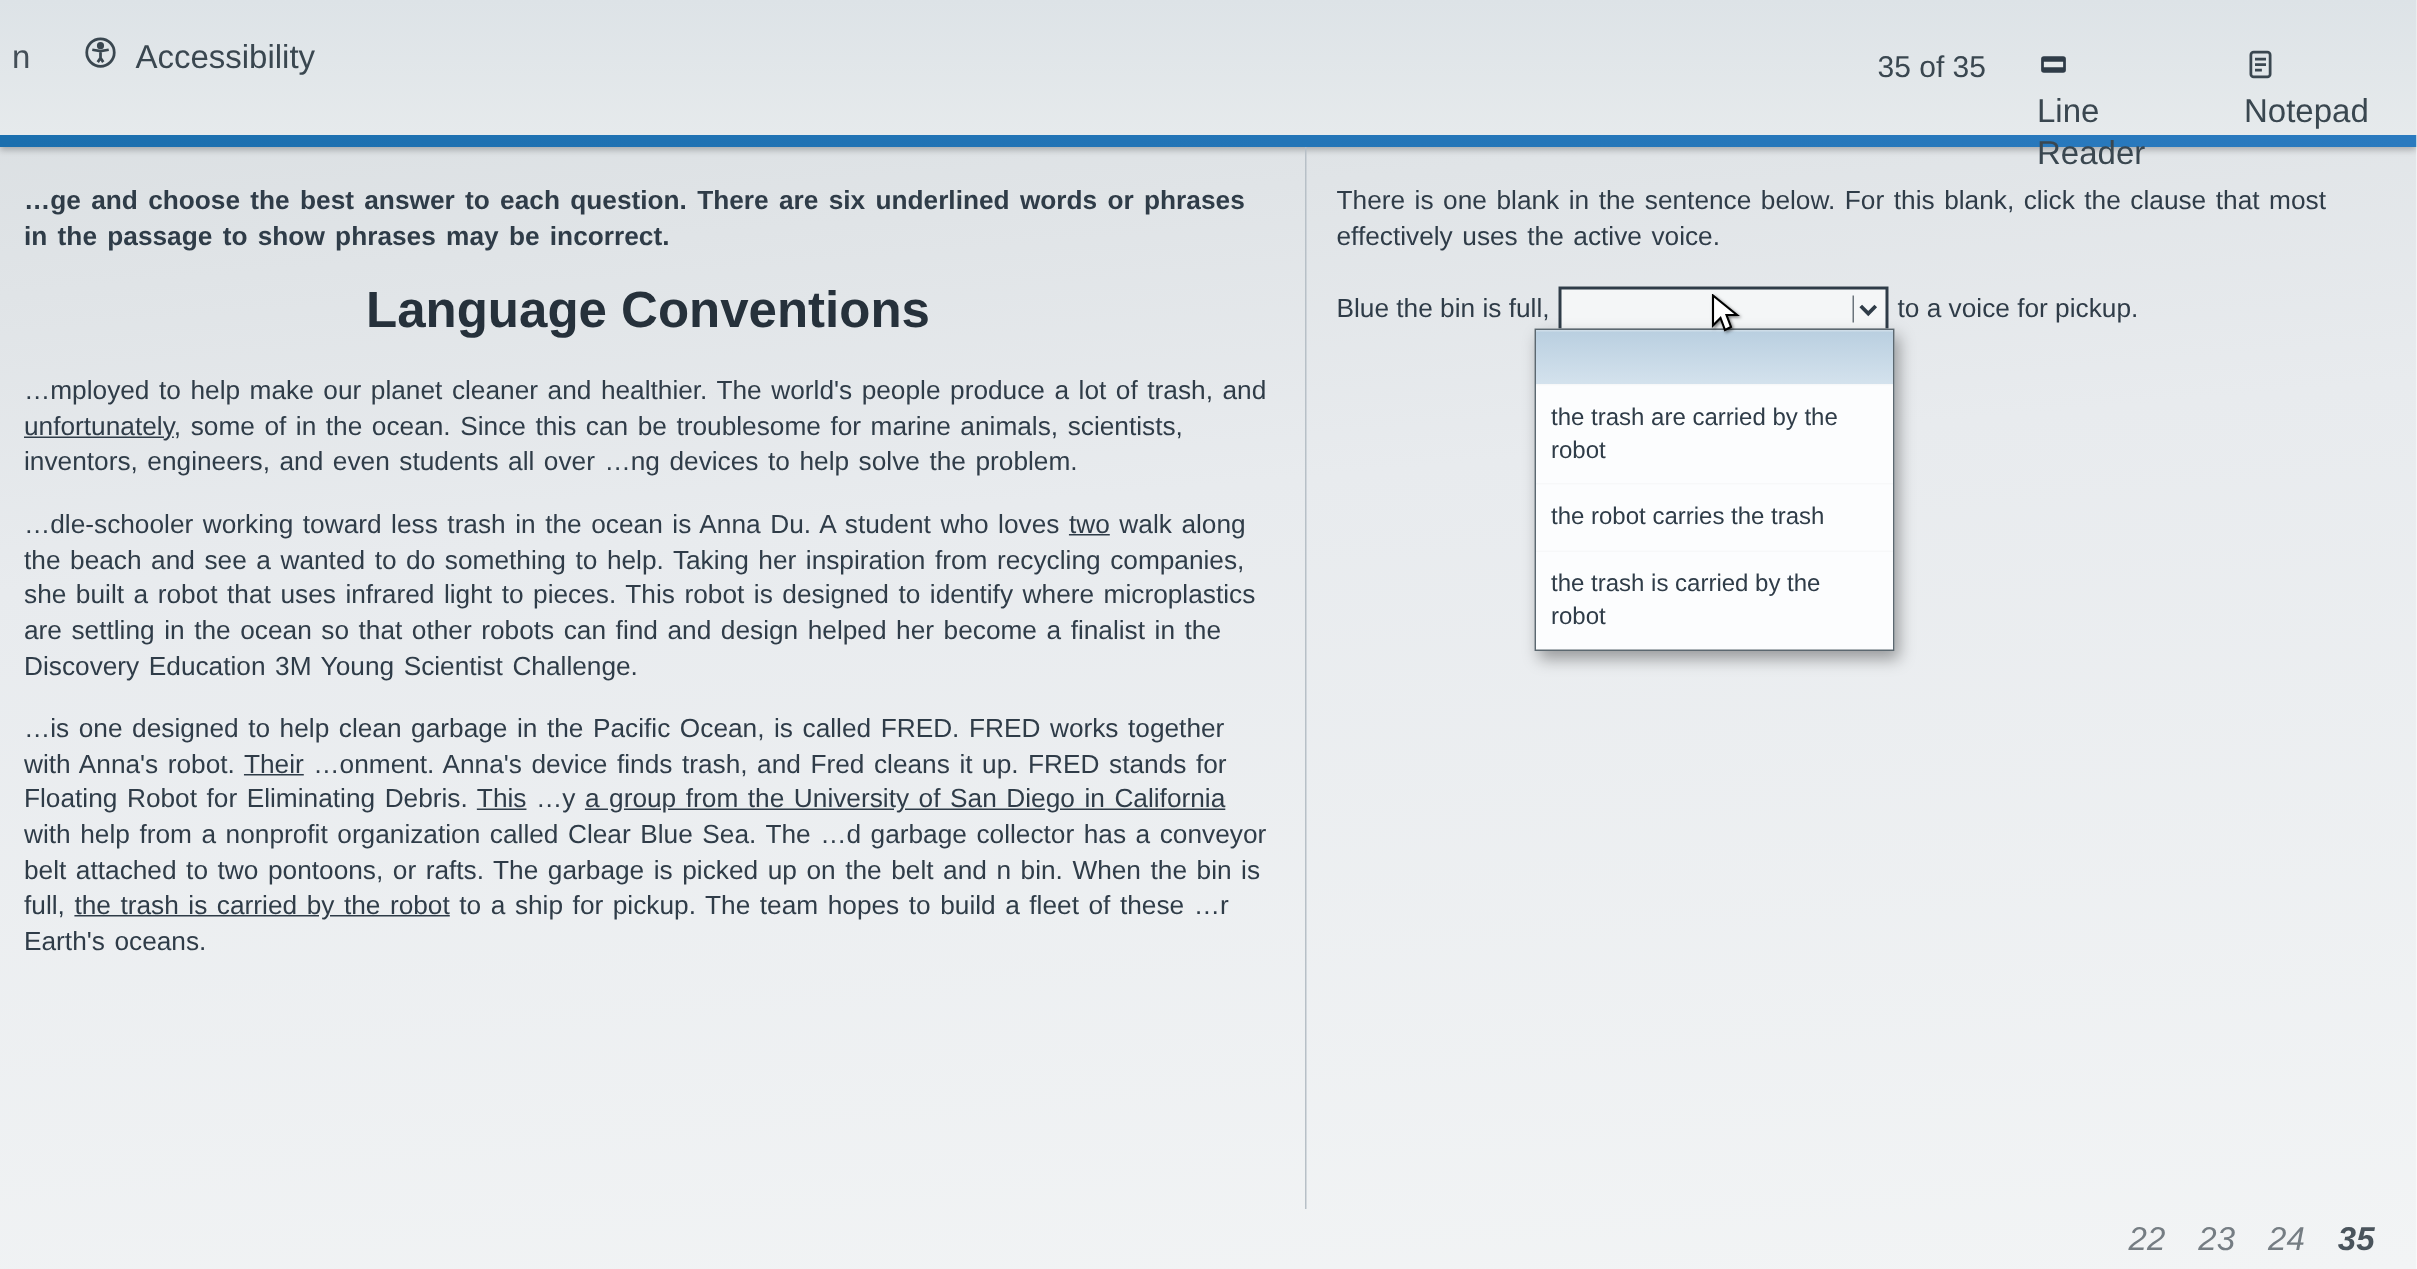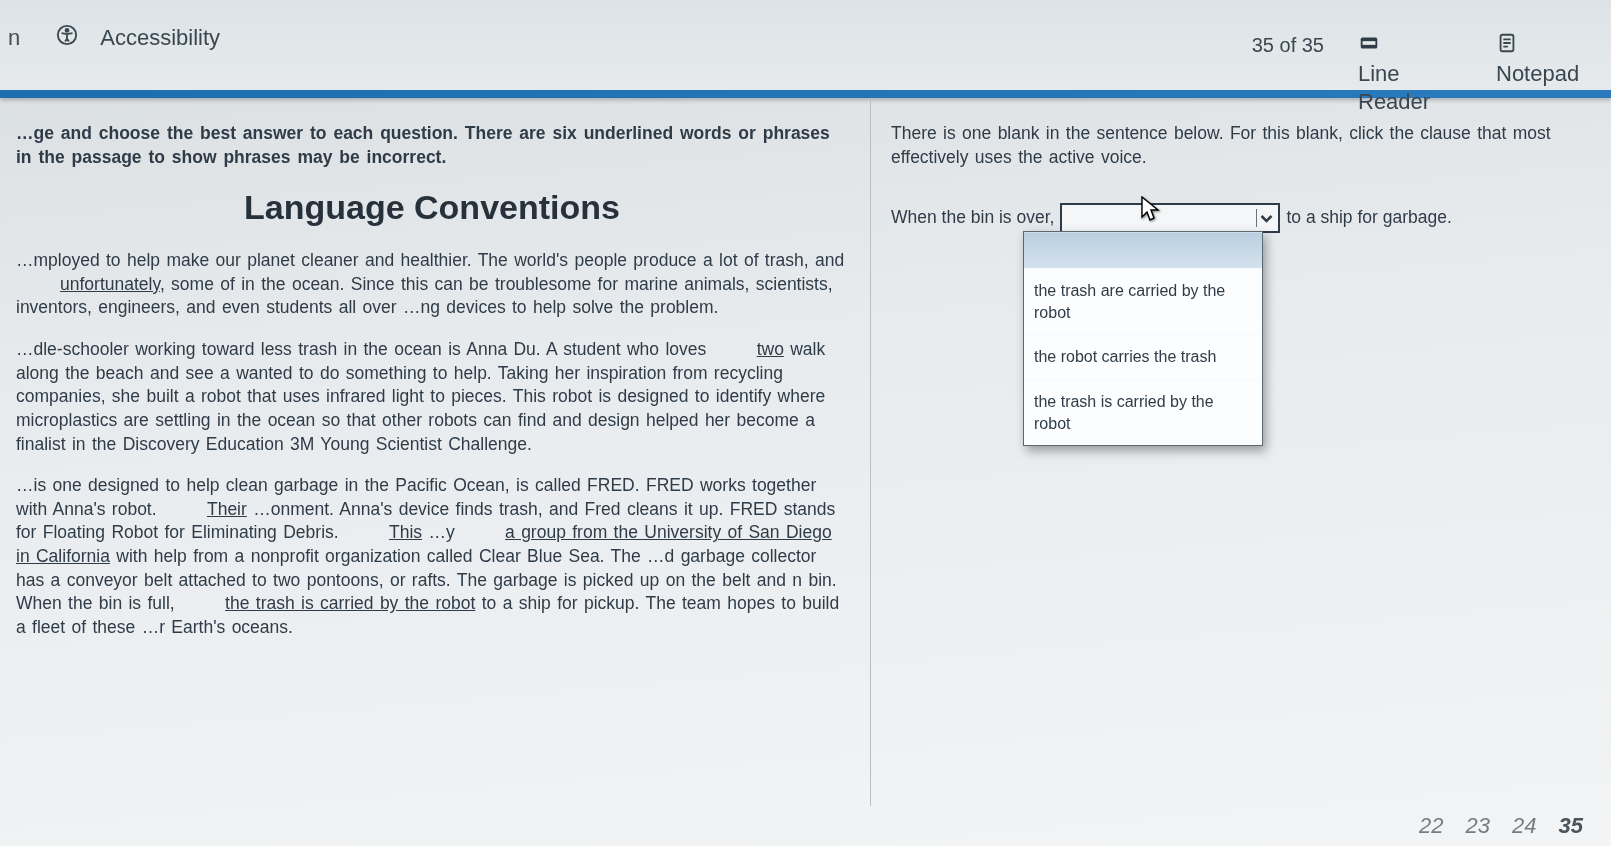--- a/index.html
+++ b/index.html
@@ -30,21 +30,21 @@
     padding-left: 0;
   }
   .tool-frag {
     font-size: 22px;
     color: #444f58;
     padding: 4px 8px;
   }
   .access-btn {
     display: flex;
     align-items: center;
-    gap: 22px;
+    gap: 12px;
     font-size: 22px;
     color: #3a4750;
     cursor: pointer;
     padding: 6px 10px;
   }
   .access-btn svg { width: 22px; height: 22px; }
   .tool-right {
     margin-left: auto;
     display: flex;
     align-items: flex-start;
@@ -108,23 +108,23 @@
     word-spacing: 2px;
   }
   .heading {
     font-size: 34px;
     font-weight: bold;
     text-align: center;
     margin: 8px 0 18px 0;
     color: #26313b;
   }
   .para { margin-bottom: 18px; word-spacing: 1.5px; }
-  .u { text-decoration: underline; margin-left: 44px; }
-
-  .prompt-txt { margin-bottom: 34px; word-spacing: 1.5px; }
+  .u { text-decoration: underline; }
+
+  .prompt-txt { margin-bottom: 22px; word-spacing: 1.5px; }
 
   .sentence-row {
     display: flex;
     align-items: center;
     flex-wrap: wrap;
     gap: 6px;
     position: relative;
   }
   .select-box {
     width: 220px;
@@ -254,29 +254,29 @@
 
     <div class="para">
       <span>…is one designed to help clean garbage in the Pacific Ocean, is called FRED. FRED works together with Anna's robot. </span><span class="u">Their</span><span> …onment. Anna's device finds trash, and Fred cleans it up. FRED stands for Floating Robot for Eliminating Debris. </span><span class="u">This</span><span> …y </span><span class="u">a group from the University of San Diego in California</span><span> with help from a nonprofit organization called Clear Blue Sea. The …d garbage collector has a conveyor belt attached to two pontoons, or rafts. The garbage is picked up on the belt and n bin. When the bin is full, </span><span class="u">the trash is carried by the robot</span><span> to a ship for pickup. The team hopes to build a fleet of these …r Earth's oceans.</span>
     </div>
   </div>
 
   <div class="pane-right">
     <div class="prompt-txt">There is one blank in the sentence below. For this blank, click the clause that most effectively uses the active voice.</div>
 
     <div class="sentence-row">
-      <span>When the bin is over,</span>
+      <span>Blue the bin is full,</span>
       <span class="select-box">
         <span class="chev">
           <svg viewBox="0 0 12 12">
               <path d="M2 4l4 4 4-4" fill="none" stroke="#2f3c48" stroke-width="2"></path>
             </svg>
         </span>
       </span>
-      <span>to a ship for garbage.</span>
+      <span>to a voice for pickup.</span>
 
       <div class="dropdown">
         <div class="opt blank"></div>
         <div class="opt">the trash are carried by the robot</div>
         <div class="opt">the robot carries the trash</div>
         <div class="opt">the trash is carried by the robot</div>
       </div>
     </div>
   </div>
 

